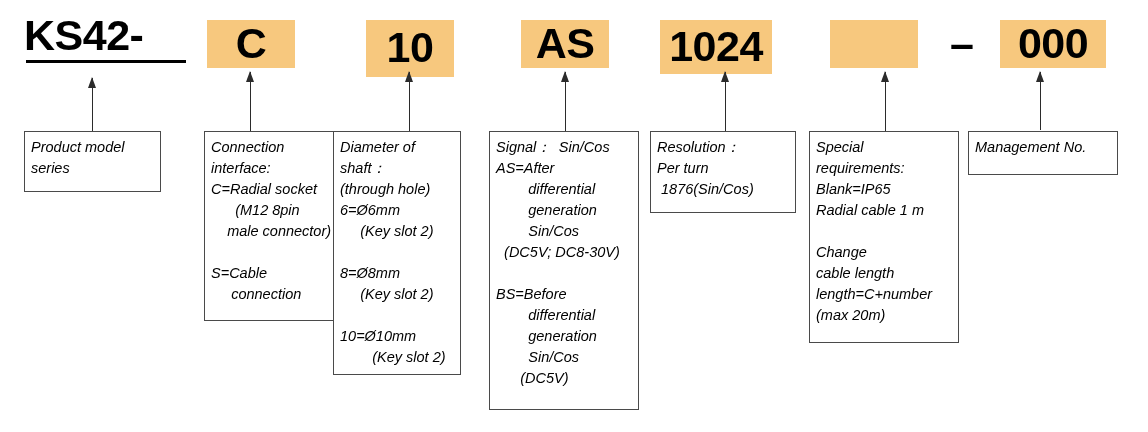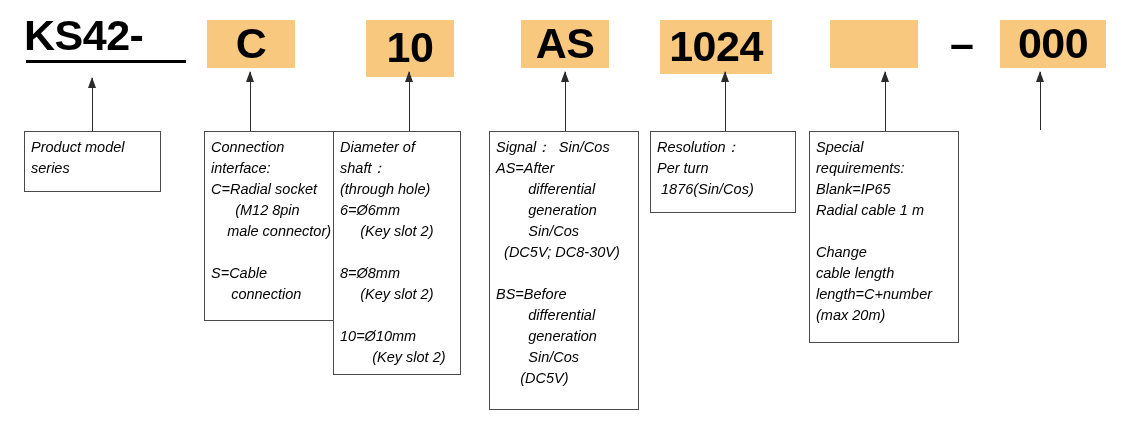--- a/index.html
+++ b/index.html
@@ -166,14 +166,15 @@
   <div class="desc-box" style="left:809px;top:131px;width:150px;height:212px;">Special
 requirements:
 Blank=IP65
 Radial cable 1 m
 
 Change
 cable length
 length=C+number
 (max 20m)</div>
 
+  <div class="desc-box" style="left:968px;top:131px;width:150px;height:44px;">Management No.</div>
 
 </div>
 
 </body></html>

